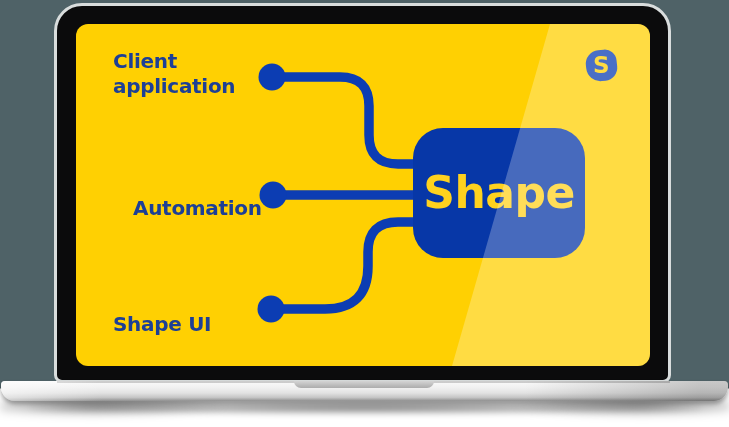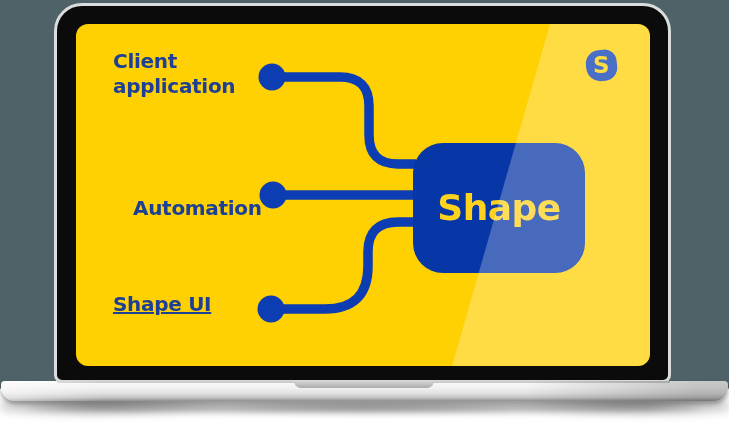--- a/index.html
+++ b/index.html
@@ -27,26 +27,26 @@
   }
   .connectors{position:absolute;left:0;top:0;z-index:1;}
   .conn{fill:none;stroke:var(--blue-deep);stroke-width:9.5;}
   .dot{fill:var(--blue-deep);}
   .node-label{
     position:absolute;color:var(--label-blue);font-weight:bold;
     font-size:20px;line-height:25px;letter-spacing:-0.3px;z-index:2;
   }
   .lbl-client{left:37px;top:25px;width:150px;}
   .lbl-automation{left:37px;top:172px;width:200px;white-space:nowrap;margin-left:20px;}
-  .lbl-shapeui{left:37px;top:268px;width:200px;white-space:nowrap;text-decoration:underline;}
+  .lbl-shapeui{left:37px;top:288px;width:200px;white-space:nowrap;}
   .api-box{
-    position:absolute;left:337px;top:119px;width:172px;height:130px;
+    position:absolute;left:337px;top:104px;width:172px;height:130px;
     background:var(--blue-box);border-radius:30px;z-index:2;
     display:flex;flex-direction:row;align-items:center;justify-content:center;
-    color:var(--box-text);font-weight:bold;font-size:36px;line-height:42px;
+    color:var(--box-text);font-weight:bold;font-size:44px;line-height:42px;
     letter-spacing:-0.5px;text-align:center;
   }
   .logo{
     position:absolute;left:510px;top:26px;width:31px;height:31px;z-index:2;
     background:var(--blue-deep);border-radius:44% 38% 42% 46%;
     transform:rotate(-6deg);
     display:flex;align-items:center;justify-content:center;
   }
   .logo span{
     color:var(--gold);font-weight:bold;font-size:23px;line-height:1;

